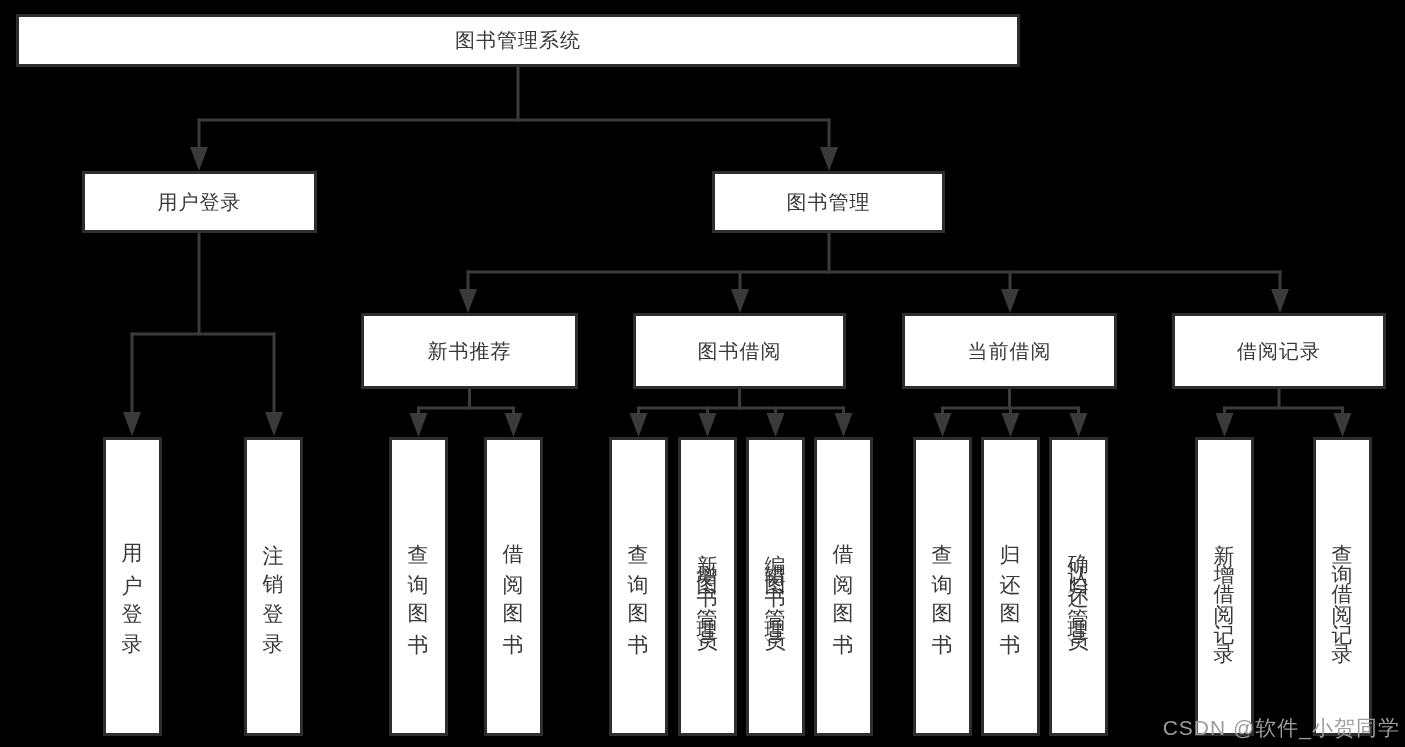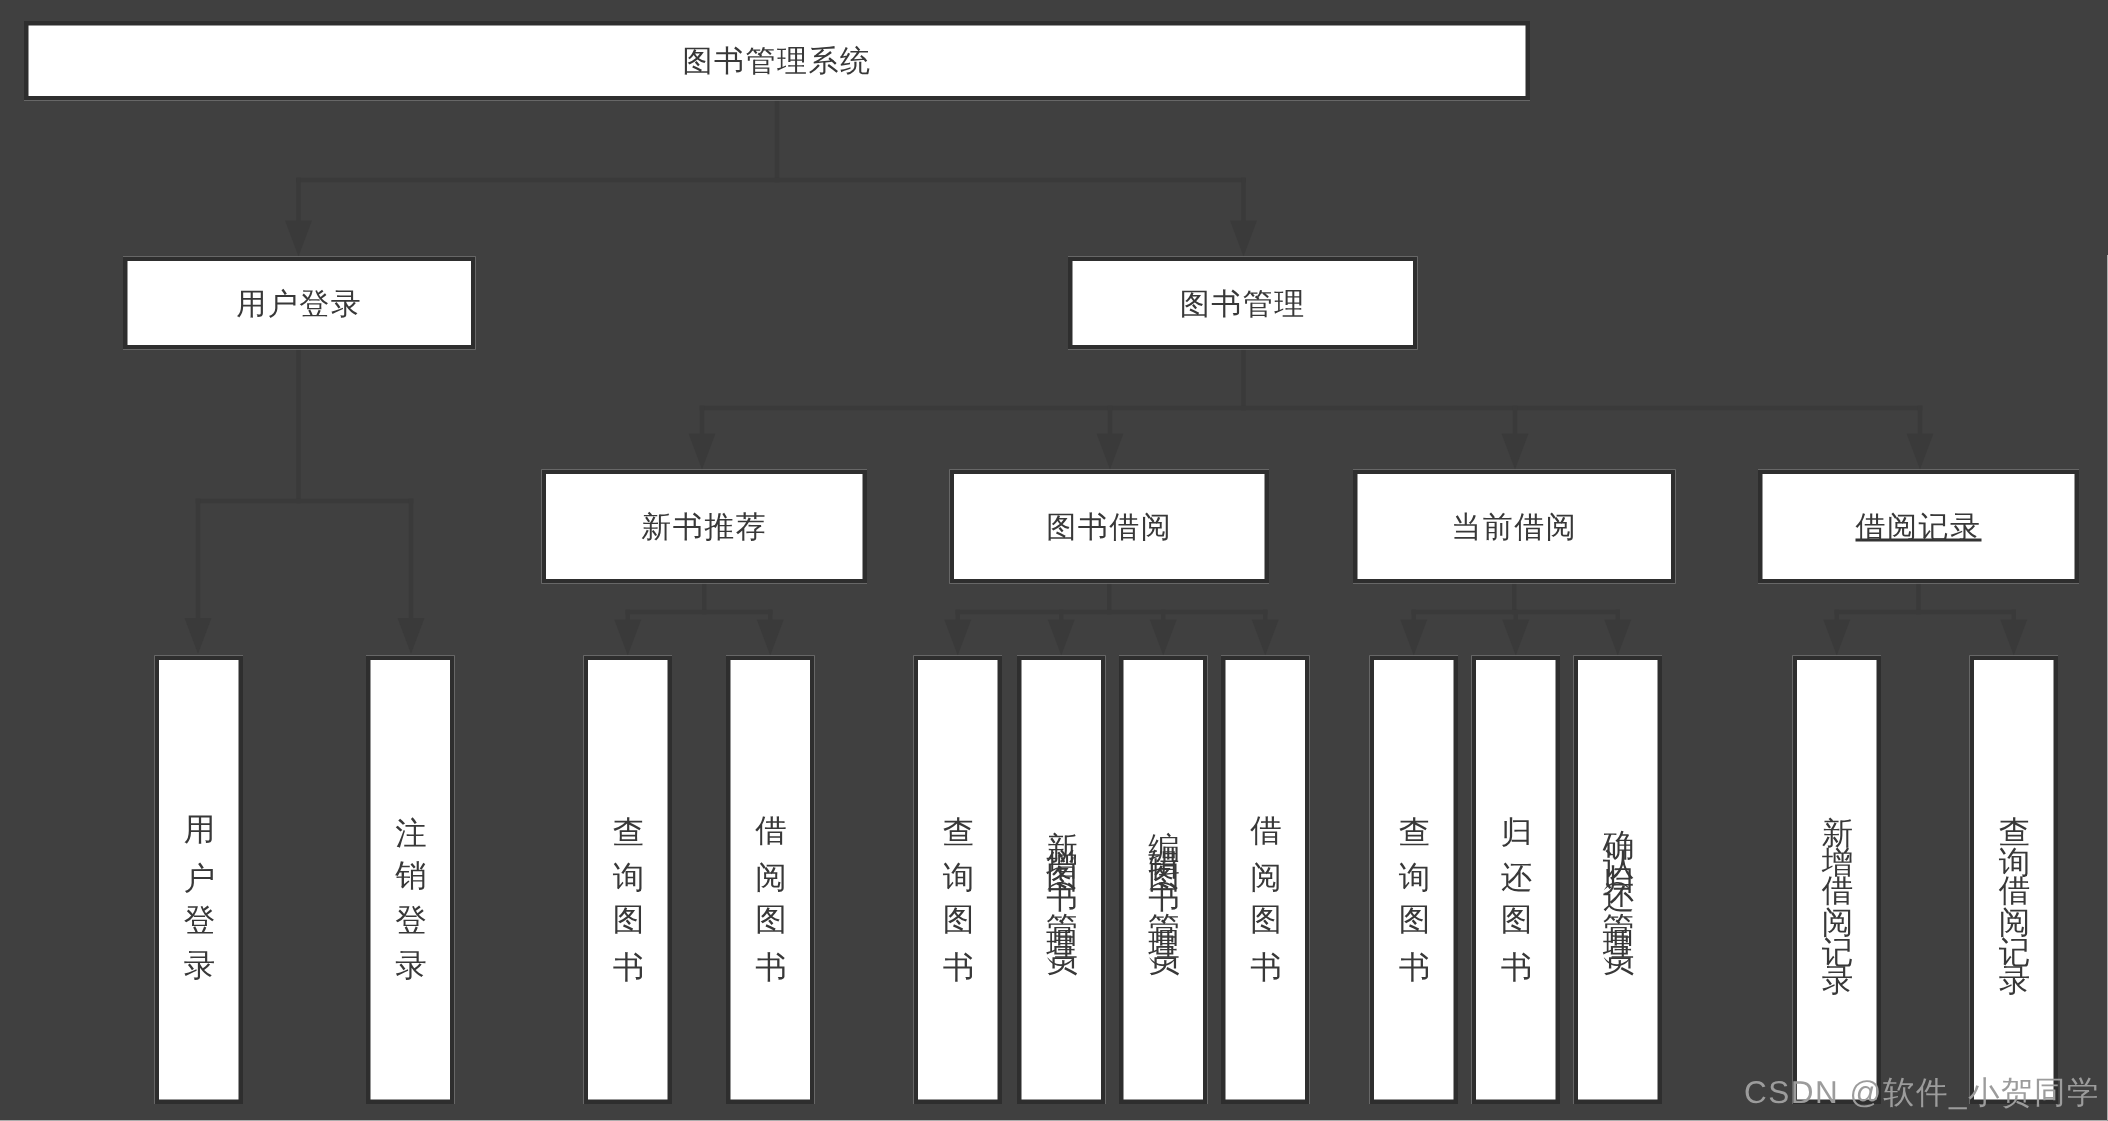--- a/index.html
+++ b/index.html
@@ -1,17 +1,17 @@
 <!DOCTYPE html>
 <html><head>
 <meta charset="utf-8">
 <style>
   html,body{margin:0;padding:0;background:#ffffff;}
   .canvas{
-    position:relative;width:1405px;height:747px;background:#404040;overflow:hidden;
+    position:relative;width:1405px;height:747px;background:#000000;overflow:hidden;
     font-family:"Liberation Sans","DejaVu Sans",sans-serif;color:#333333;
   }
   .wires{position:absolute;left:0;top:0;z-index:0;}
   .box{
     position:absolute;box-sizing:border-box;background:#ffffff;
     border:3px solid #2e2e2e;z-index:1;
     display:flex;align-items:center;justify-content:center;
   }
   .hlabel{font-size:20px;letter-spacing:1px;color:#383838;white-space:nowrap;}
   .vtext{
@@ -21,21 +21,21 @@
   .v6{letter-spacing:20px;}
   .v9{letter-spacing:11px;}
   
   .n-root{left:16px;top:14px;width:1004px;height:53px;}
   .n-userlogin{left:82px;top:171px;width:235px;height:62px;}
   .n-bookmgmt{left:712px;top:171px;width:233px;height:62px;text-align:right;}
   .row2{top:313px;height:76px;}
   .n-newbook{left:361px;width:217px;}
   .n-borrow{left:633px;width:213px;font-family:Liberation Serif, serif;}
   .n-current{left:902px;width:215px;text-align:right;}
-  .n-records{left:1172px;width:214px;text-decoration:underline;}
+  .n-records{left:1172px;width:214px;}
   .leaf{top:437px;height:299px;width:59px;}
   .n-a1{left:103px;}  .n-a2{left:244px;}
   .n-b1{left:389px;}  .n-b2{left:484px;}
   .n-c1{left:609px;}  .n-c2{left:678px;}  .n-c3{left:746px;}  .n-c4{left:814px;}
   .n-d1{left:913px;}  .n-d2{left:981px;}  .n-d3{left:1049px;}
   .n-e1{left:1195px;} .n-e2{left:1313px;}
   .watermark{
     position:absolute;right:5px;bottom:5px;z-index:3;
     font-size:21px;color:#9c9c9c;letter-spacing:1px;white-space:nowrap;margin-left:12px;
   }

